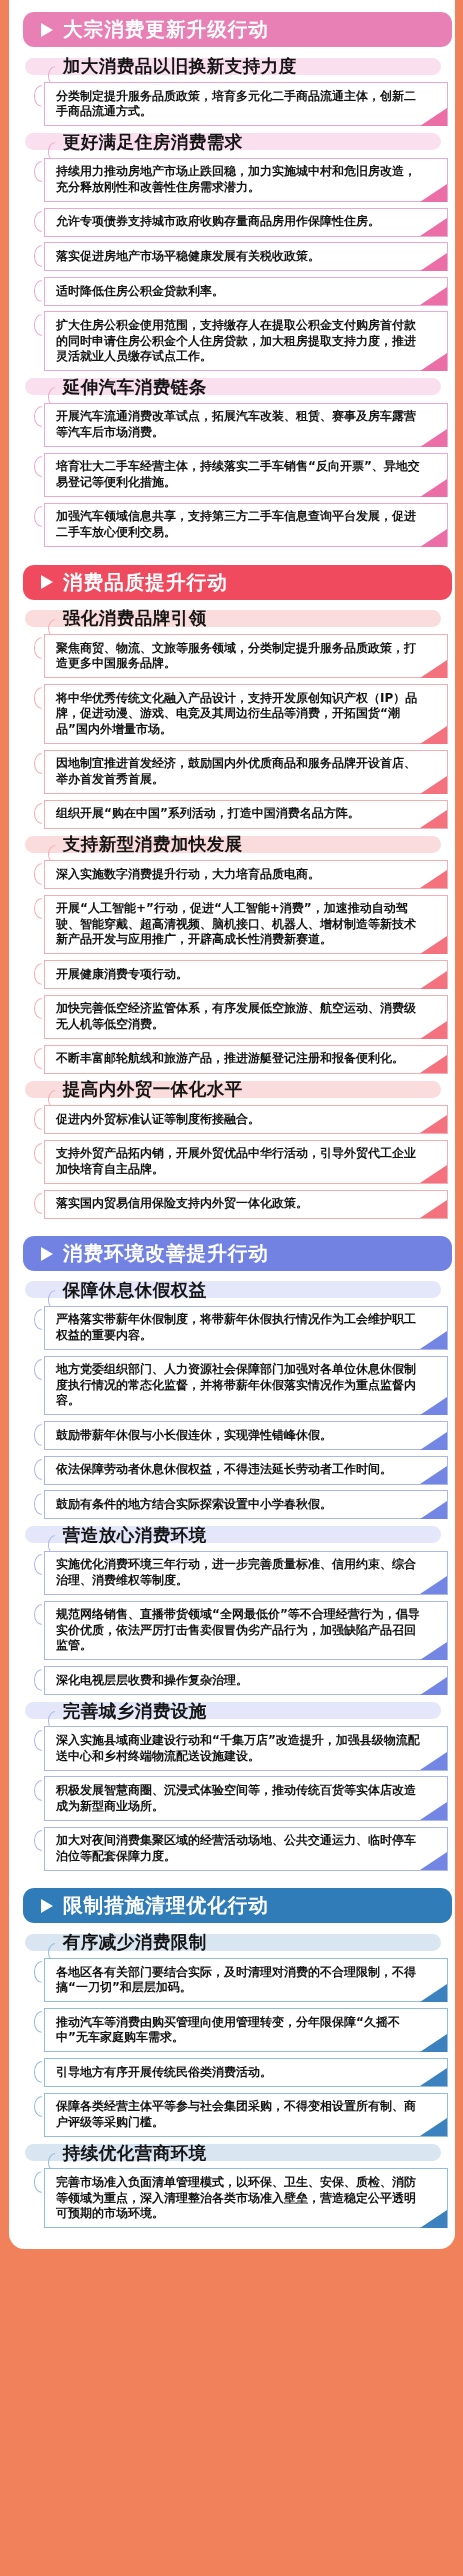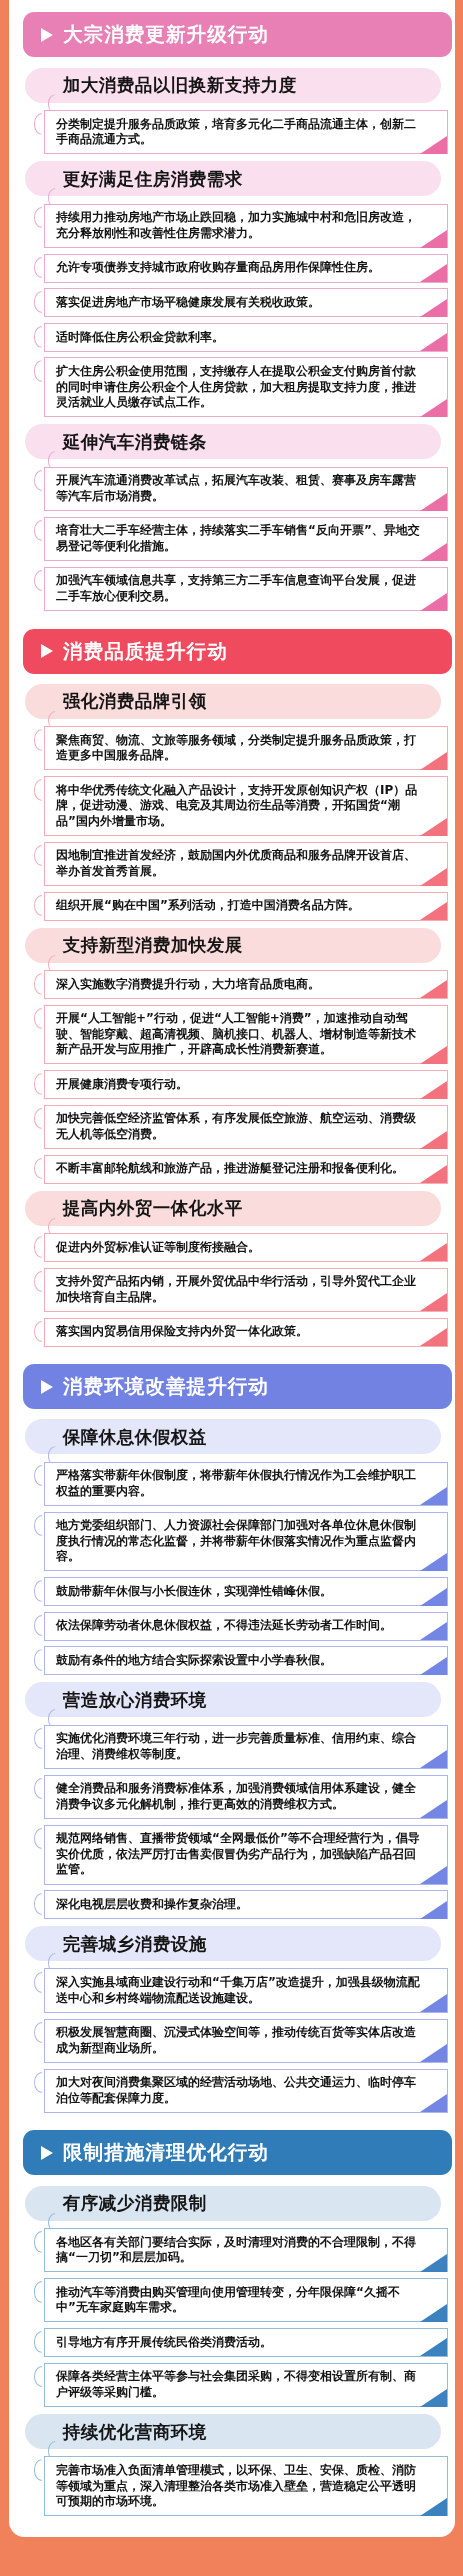--- a/index.html
+++ b/index.html
@@ -19,34 +19,34 @@
   .section{margin-bottom:17.5px;}
   
   .s1{--acc:#E87FB5;--tint:#FADFEE;--bd:#EBA9CF;--tri:#EC6EA6;}
   .s2{--acc:#EF4A5E;--tint:#FBDCDC;--bd:#F5ADB5;--tri:#F3727E;}
   .s3{--acc:#7282E3;--tint:#E4E7F9;--bd:#ACB6ED;--tri:#7486E4;}
   .s4{--acc:#2F7CB9;--tint:#D9E6F2;--bd:#93BBDA;--tri:#3B82BE;}
 
   .sec-head{
     position:relative;
     margin:0 3.1px 10.3px 14.4px;
-    height:45px;
+    height:35px;
     background:var(--acc);
     border-radius:11.3px;
     display:flex;align-items:center;gap:10.3px;
     padding-left:17.5px;
     color:#fff;font-size:19.6px;font-weight:800;
     letter-spacing:1px;
   }
   .tri{width:0;height:0;border-top:7.7px solid transparent;border-bottom:7.7px solid transparent;border-left:12.4px solid #fff;}
 
   .pill{
     position:relative;
     margin:7.2px 14.4px 7.2px 16px;
-    height:35px;
+    height:17px;
     background:var(--tint);
     border-radius:19.6px;
     display:flex;align-items:center;
     padding-left:38px;
     font-size:17.5px;font-weight:800;color:#151515;
     letter-spacing:0.5px;
   }
   .pill::after{ 
     content:"";position:absolute;left:23px;bottom:-11.3px;
     width:13.4px;height:17.5px;
@@ -143,21 +143,20 @@
       </div>
     <div class="item"><span>严格落实带薪年休假制度，将带薪年休假执行情况作为工会维护职工权益的重要内容。</span></div>
     <div class="item"><span>地方党委组织部门、人力资源社会保障部门加强对各单位休息休假制度执行情况的常态化监督，并将带薪年休假落实情况作为重点监督内容。</span></div>
     <div class="item"><span>鼓励带薪年休假与小长假连休，实现弹性错峰休假。</span></div>
     <div class="item"><span>依法保障劳动者休息休假权益，不得违法延长劳动者工作时间。</span></div>
     <div class="item"><span>鼓励有条件的地方结合实际探索设置中小学春秋假。</span></div>
     <div class="pill">
         <span>营造放心消费环境</span>
       </div>
     <div class="item"><span>实施优化消费环境三年行动，进一步完善质量标准、信用约束、综合治理、消费维权等制度。</span></div>
-    <div class="item"><span>健全消费品和服务消费标准体系，加强消费领域信用体系建设，健全消费争议多元化解机制，推行更高效的消费维权方式。</span></div>
     <div class="item"><span>规范网络销售、直播带货领域“全网最低价”等不合理经营行为，倡导实价优质，依法严厉打击售卖假冒伪劣产品行为，加强缺陷产品召回监管。</span></div>
     <div class="item"><span>深化电视层层收费和操作复杂治理。</span></div>
     <div class="pill">
         <span>完善城乡消费设施</span>
       </div>
     <div class="item"><span>深入实施县域商业建设行动和“千集万店”改造提升，加强县级物流配送中心和乡村终端物流配送设施建设。</span></div>
     <div class="item"><span>积极发展智慧商圈、沉浸式体验空间等，推动传统百货等实体店改造成为新型商业场所。</span></div>
     <div class="item"><span>加大对夜间消费集聚区域的经营活动场地、公共交通运力、临时停车泊位等配套保障力度。</span></div>
   </div>
 

